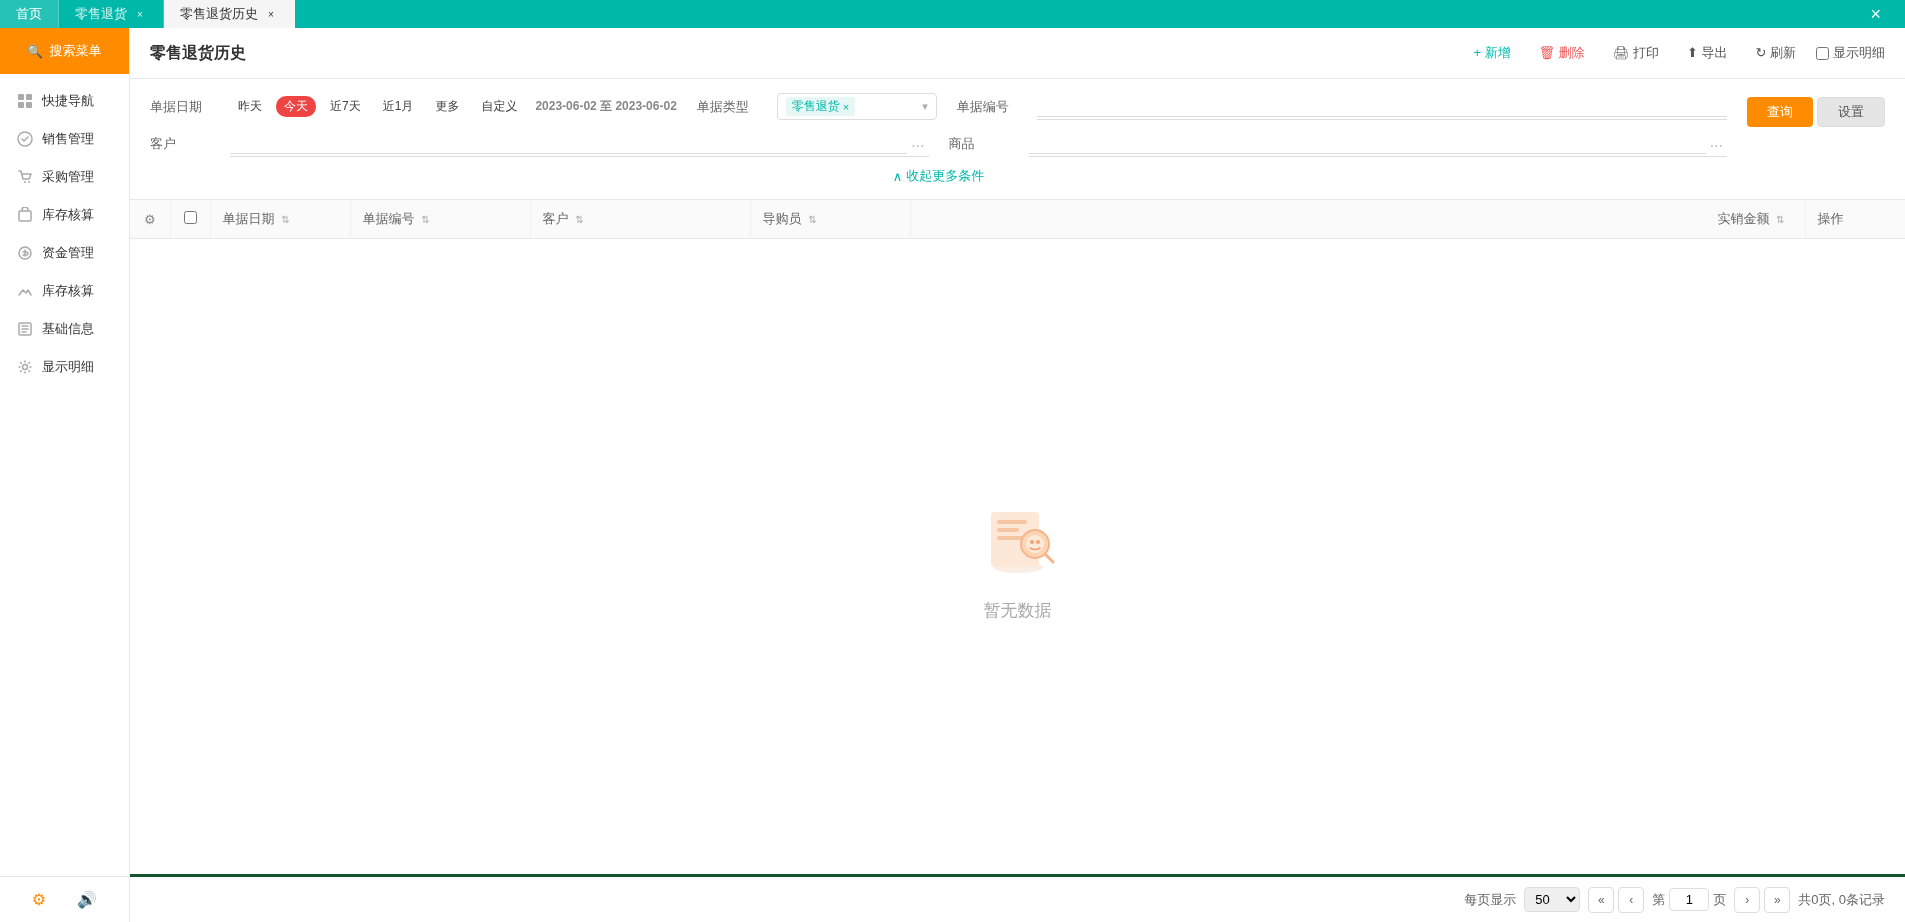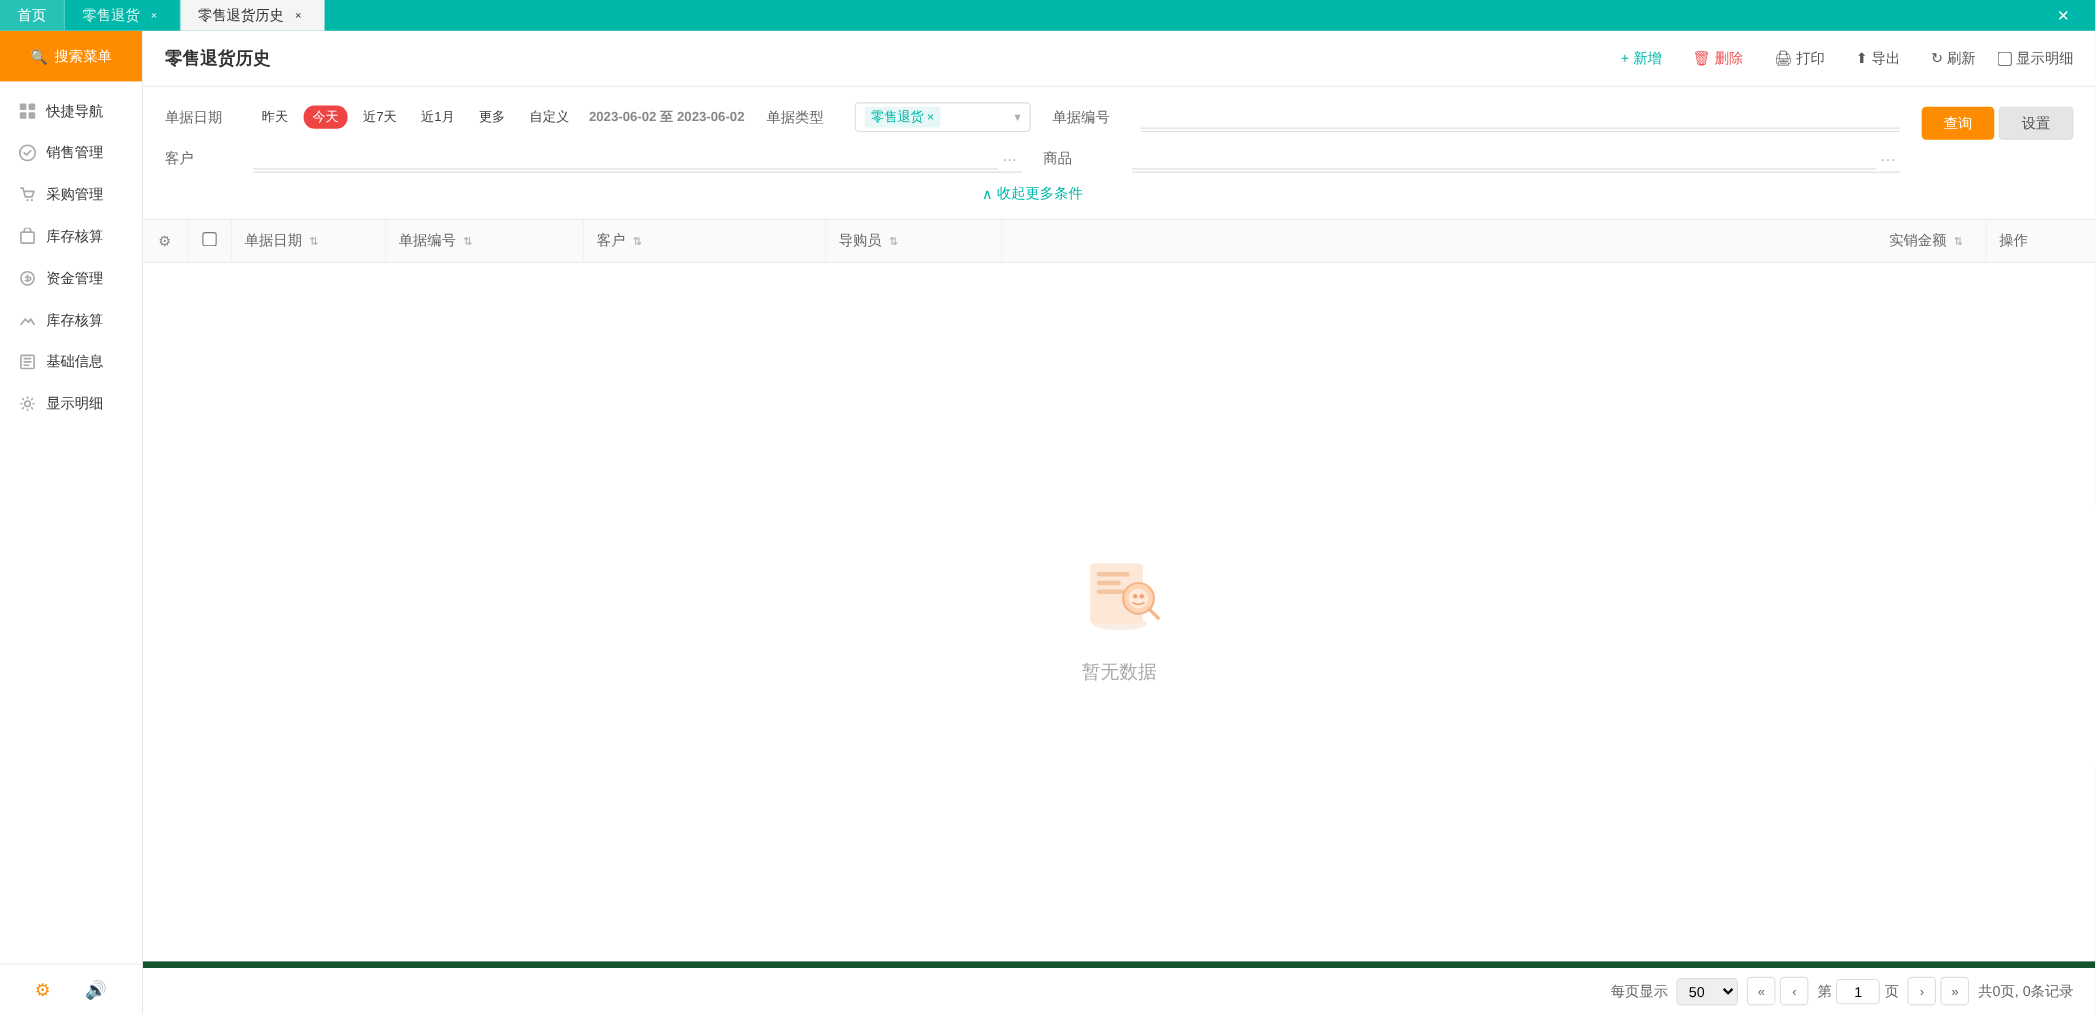--- a/index.html
+++ b/index.html
@@ -60,21 +60,21 @@
     table { width: 100%; border-collapse: collapse; table-layout: fixed; }
     thead { background: #fafafa; border-bottom: 1px solid #e8e8e8; }
     th { padding: 10px 12px; text-align: left; color: #666; font-size: 13px; font-weight: normal; border-right: 1px solid #f0f0f0; white-space: nowrap; }
     th:last-child { border-right: none; }
     .th-checkbox { width: 40px; text-align: center; }
     .th-settings { width: 40px; text-align: center; }
     .sort-icon { color: #aaa; font-size: 10px; margin-left: 3px; }
     .empty-state { flex: 1; display: flex; flex-direction: column; align-items: center; justify-content: center; color: #aaa; font-size: 17px; }
 
     
-    .pagination { height: 48px; background: #fff; border-top: 6px solid #14532d; display: flex; align-items: center; justify-content: flex-end; padding: 0 20px; gap: 8px; flex-shrink: 0; }
+    .pagination { height: 48px; background: #fff; border-top: 3px solid #14532d; display: flex; align-items: center; justify-content: flex-end; padding: 0 20px; gap: 8px; flex-shrink: 0; }
     .page-size-label { color: #666; font-size: 13px; }
     .page-size-select { border: 1px solid #ddd; border-radius: 4px; padding: 3px 6px; font-size: 13px; cursor: pointer; }
     .page-nav { display: flex; align-items: center; gap: 4px; }
     .page-nav-btn { width: 26px; height: 26px; border: 1px solid #ddd; border-radius: 4px; display: flex; align-items: center; justify-content: center; cursor: pointer; color: #666; font-size: 12px; background: #fff; }
     .page-input-area { display: flex; align-items: center; gap: 4px; color: #666; font-size: 13px; }
     .page-input { width: 40px; border: 1px solid #ddd; border-radius: 4px; padding: 3px 6px; text-align: center; font-size: 13px; }
     .page-total { color: #666; font-size: 13px; }
 
     
     .query-btn { background: #ff8c00; color: #fff; border: none; border-radius: 4px; padding: 6px 20px; font-size: 13px; cursor: pointer; }

